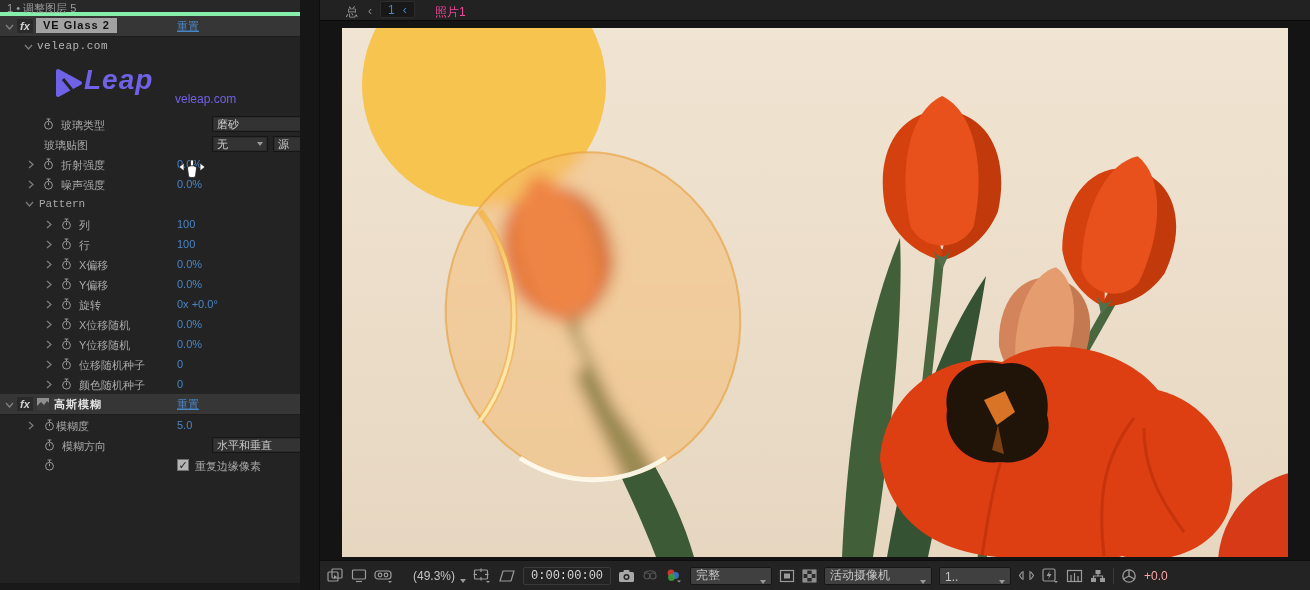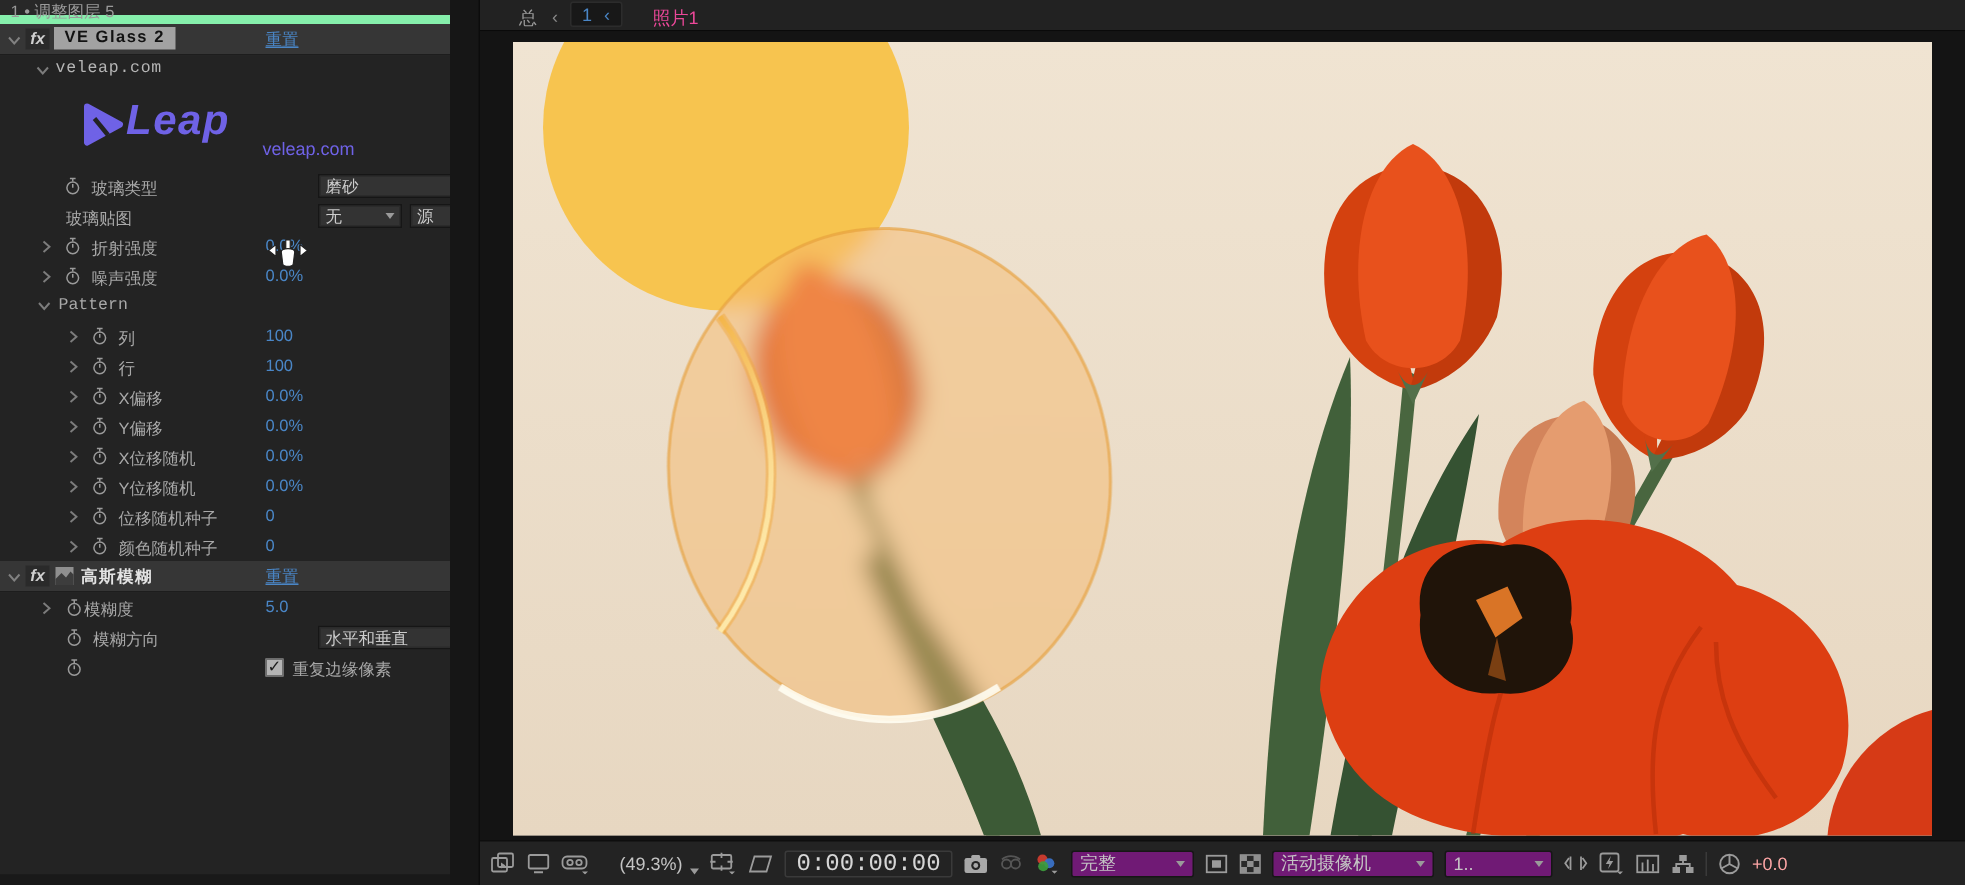--- a/index.html
+++ b/index.html
@@ -1,21 +1,21 @@
 <!DOCTYPE html>
 <html><head>
 <meta charset="utf-8">
 <style>
   html,body{margin:0;padding:0;background:#101010;}
   *{box-sizing:border-box;font-family:"Liberation Sans","DejaVu Sans",sans-serif;}
   .app{position:relative;width:1310px;height:590px;background:#1b1b1b;overflow:hidden;}
 
   
   .ecpanel{position:absolute;left:0;top:0;width:300px;height:583px;background:#232323;color:#a8a8a8;font-size:11px;}
-  .ec-header{height:16px;line-height:16px;padding-left:7px;background:#282828;border-bottom:6px solid #86efac;color:#9a9a9a;font-size:11px;}
+  .ec-header{height:16px;line-height:16px;padding-left:7px;background:#282828;border-bottom:4px solid #86efac;color:#9a9a9a;font-size:11px;}
   .fxrow{position:relative;height:21px;background:#363636;border-bottom:1px solid #1d1d1d;}
   .fxrow .fxbadge{position:absolute;left:17px;top:3px;width:16px;height:14px;background:#2a2a2a;color:#cfcfcf;font-style:italic;font-weight:bold;font-size:11px;text-align:center;line-height:14px;}
   .fx-namebox{position:absolute;left:36px;top:2px;background:#a2a2a2;color:#121212;font-weight:bold;font-size:11px;padding:1px 7px 2px;letter-spacing:1px;}
   .fx-name2{position:absolute;left:54px;top:3px;color:#e3e3e3;font-weight:bold;font-size:11px;letter-spacing:1px;}
   .fx2-icon{position:absolute;left:36px;top:3px;}
   .resetlink{position:absolute;left:177px;top:3px;color:#4a86c6;text-decoration:underline;cursor:pointer;}
   .grouprow{position:relative;height:19px;}
   .grouprow .glabel{position:absolute;left:37px;top:3px;color:#b5b5b5;letter-spacing:.5px;font-family:"Liberation Mono","DejaVu Sans Mono",monospace;font-size:11px;}
   .logoblock{position:relative;height:58px;}
   .leap-mark{position:absolute;left:55px;top:12px;}
@@ -42,23 +42,23 @@
   .viewer{position:absolute;left:320px;top:0;width:990px;height:590px;background:#131313;}
   .vtabs{position:relative;height:21px;background:#222222;border-bottom:1px solid #0a0a0a;font-size:12px;}
   .nav-root{position:absolute;left:26px;top:4px;color:#9a9a9a;cursor:pointer;}
   .nav-sep1{position:absolute;left:48px;top:4px;color:#8a8a8a;}
   .navbox{position:absolute;left:60px;top:1px;height:17px;background:#181818;border:1px solid #2c2c2c;border-radius:2px;display:flex;align-items:center;gap:8px;padding:0 7px;color:#4a86c6;cursor:pointer;}
   .nav-current{position:absolute;left:115px;top:4px;color:#ec4899;cursor:pointer;}
   .vcanvas{position:absolute;left:0;top:21px;width:990px;height:539px;background:#141414;}
   .comp-image{position:absolute;left:22px;top:7px;width:946px;height:529px;background:#ece0cd;cursor:crosshair;}
   .vtoolbar{position:absolute;left:0;bottom:0;width:990px;height:30px;background:#232323;border-top:1px solid #0e0e0e;display:flex;align-items:center;padding-left:7px;gap:7px;color:#b4b4b4;font-size:12px;}
   .tbtn{display:flex;align-items:center;cursor:pointer;flex:none;}
-  .tb-select{display:flex;align-items:center;justify-content:space-between;height:18px;background:#701a75;border:1px solid #161616;border-radius:2px;padding:0 5px;cursor:pointer;flex:none;color:#c4c4c4;}
+  .tb-select{display:flex;align-items:flex-end;justify-content:space-between;height:18px;background:#404040;border:1px solid #161616;border-radius:2px;padding:0 5px;cursor:pointer;flex:none;color:#c4c4c4;}
   .tb-text{display:flex;align-items:flex-end;cursor:pointer;flex:none;color:#c4c4c4;margin-left:12px;}
-  .timecode{height:18px;border:1px solid #3a3a3a;border-radius:2px;display:flex;align-items:center;padding:0 7px;color:#d6d6d6;font-family:"Liberation Mono","DejaVu Sans Mono",monospace;font-size:16px;cursor:text;flex:none;}
+  .timecode{height:18px;border:1px solid #3a3a3a;border-radius:2px;display:flex;align-items:center;padding:0 7px;color:#d6d6d6;font-family:"Liberation Mono","DejaVu Sans Mono",monospace;font-size:12px;cursor:text;flex:none;}
   .tsep{width:1px;height:16px;background:#3a3a3a;flex:none;}
   .exposure{color:#fca5a5;cursor:ew-resize;flex:none;}
   svg{display:block;}
 </style>
 </head>
 <body>
 
 <svg width="0" height="0" style="position:absolute">
   <defs>
     <g id="i-sw" stroke="#9a9a9a" fill="none" stroke-width="1">
@@ -190,20 +190,30 @@
     </div>
     <div class="prow">
       <svg class="exp x2e" width="8" height="9">
           <use href="#i-chev-r"></use>
         </svg>
       <svg class="swi x2s" width="11" height="13">
           <use href="#i-sw"></use>
         </svg>
       <span class="lbl x2l">Y偏移</span>
       <span class="val">0.0%</span>
+    </div>
+    <div class="prow">
+      <svg class="exp x2e" width="8" height="9">
+          <use href="#i-chev-r"></use>
+        </svg>
+      <svg class="swi x2s" width="11" height="13">
+          <use href="#i-sw"></use>
+        </svg>
+      <span class="lbl x2l">旋转</span>
+      <span class="val">0x +0.0°</span>
     </div>
     <div class="prow">
       <svg class="exp x2e" width="8" height="9">
           <use href="#i-chev-r"></use>
         </svg>
       <svg class="swi x2s" width="11" height="13">
           <use href="#i-sw"></use>
         </svg>
       <span class="lbl x2l">X位移随机</span>
       <span class="val">0.0%</span>

